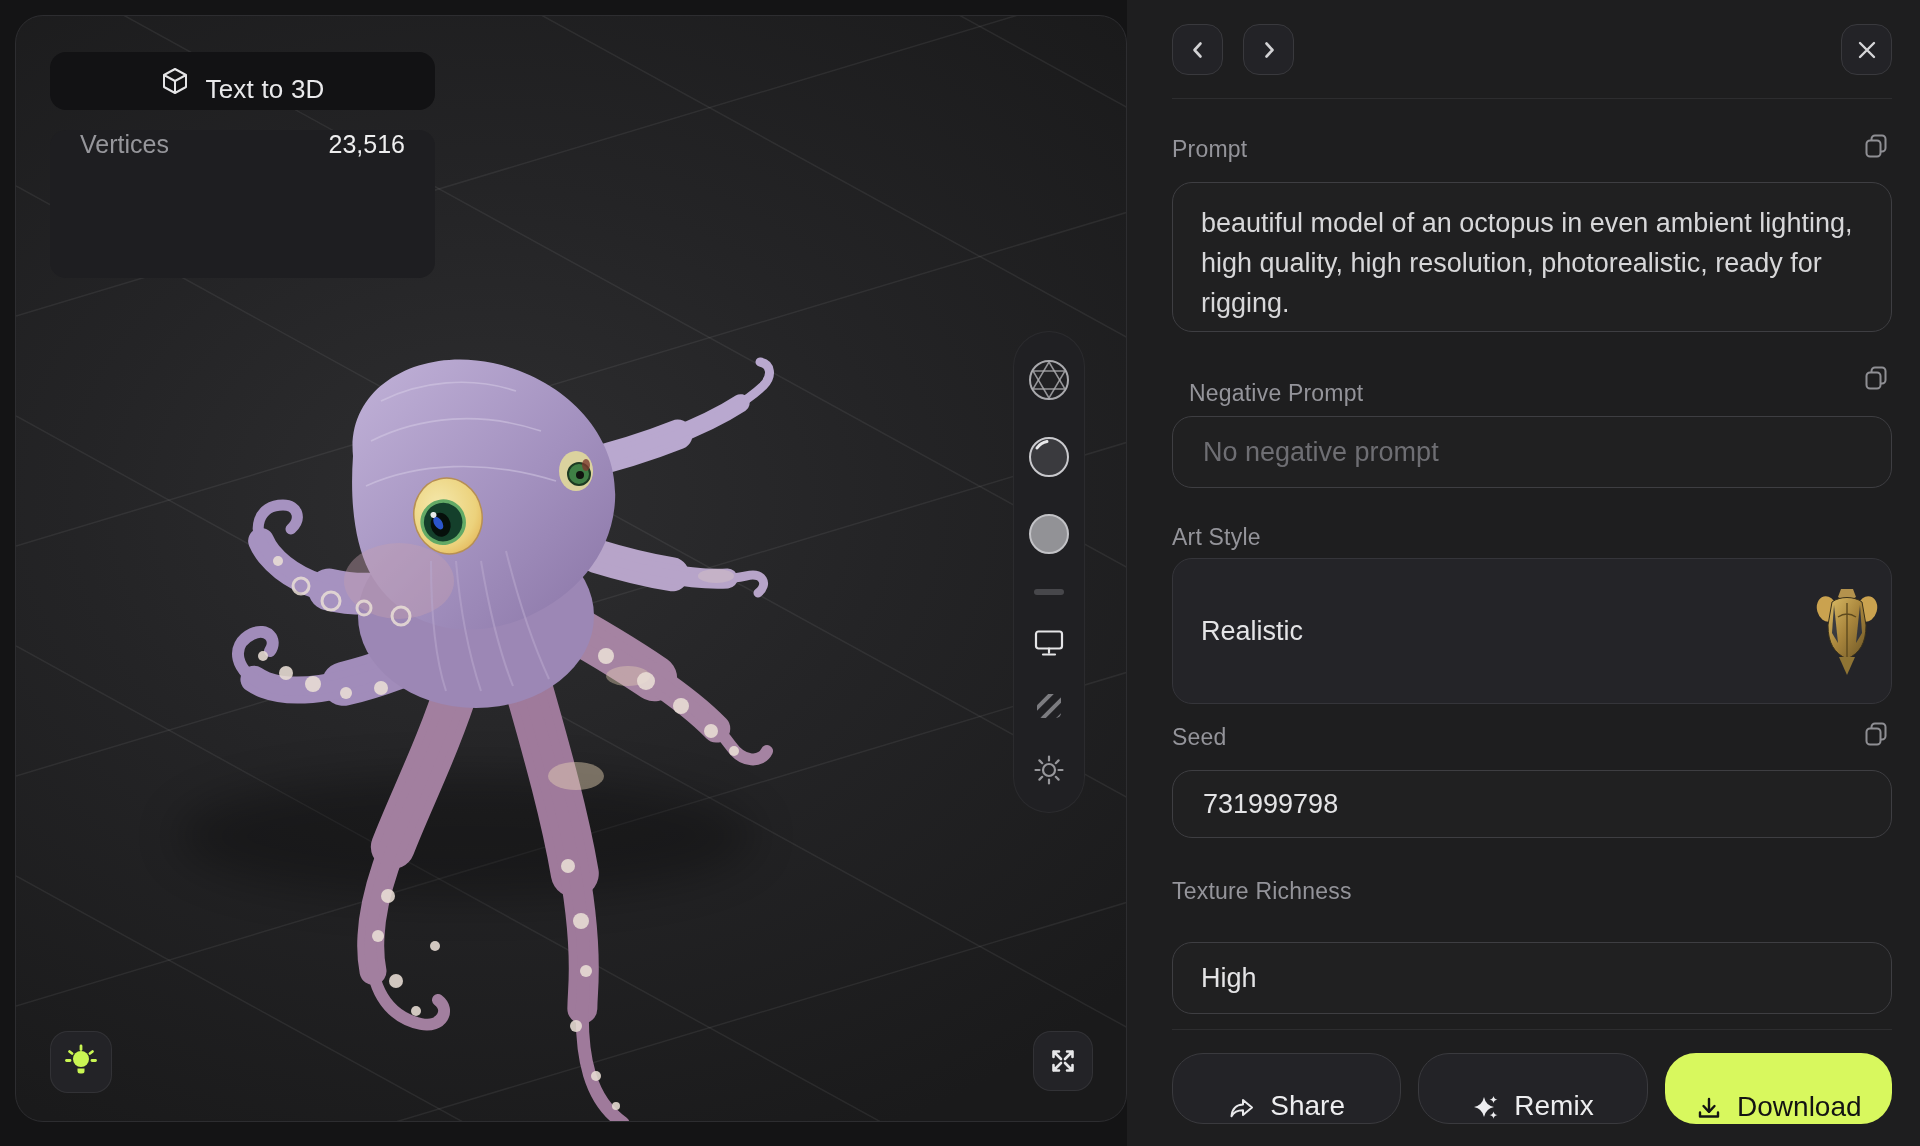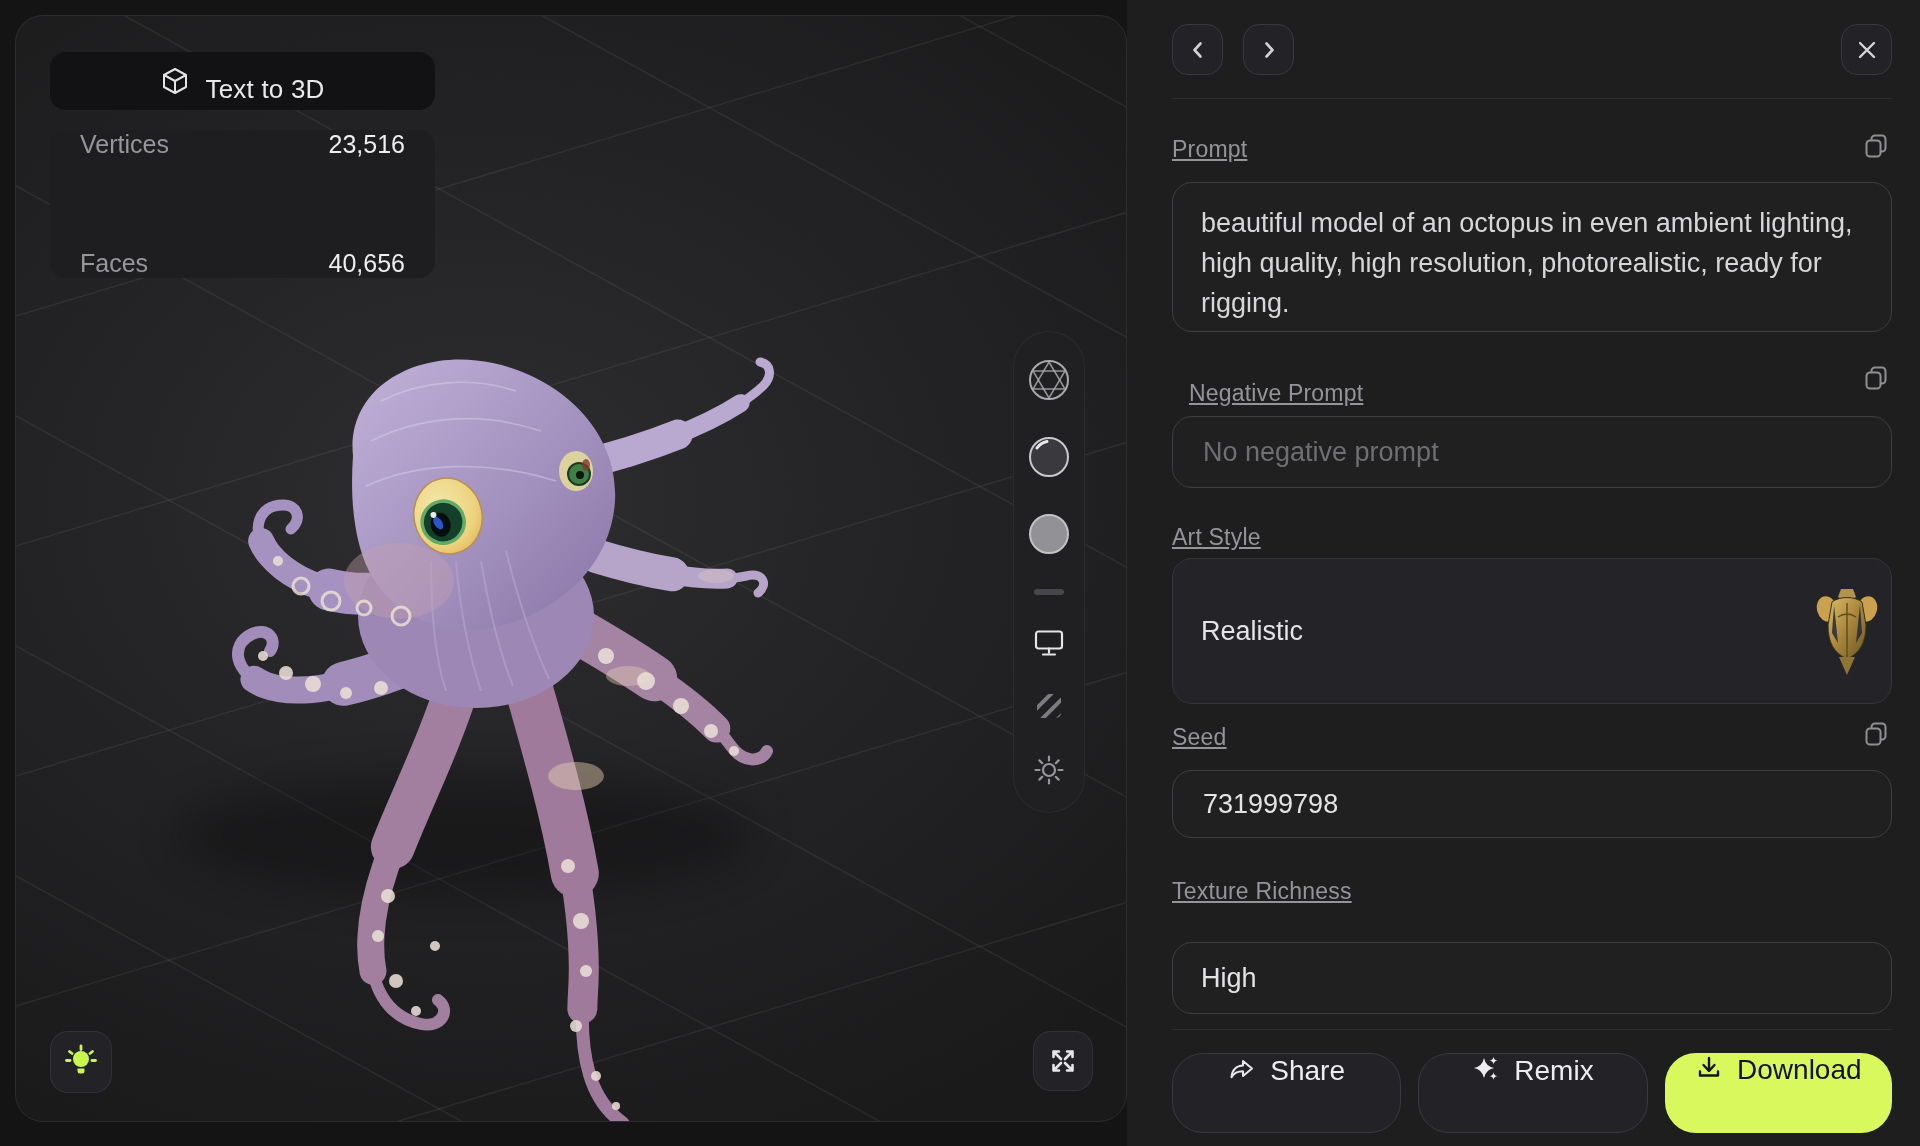--- a/index.html
+++ b/index.html
@@ -34,38 +34,38 @@
     cursor:pointer;padding:0;line-height:0;}
   .bulb-btn{left:34px;bottom:28px;}
   .expand-btn{right:33px;bottom:30px;width:60px;height:60px;}
 
   
   #panel{position:absolute;left:1127px;top:0;width:793px;height:1146px;background:#1e1e1f;}
   #panel .abs{position:absolute;}
   .navbtn{width:51px;height:51px;border-radius:16px;background:#232327;border:1.5px solid #39393d;
     display:flex;align-items:center;justify-content:center;cursor:pointer;padding:0;line-height:0;}
   .hdiv{position:absolute;left:45px;right:28px;height:1px;background:#2d2d2f;}
-  .flabel{font-size:23px;color:#94949a;letter-spacing:.2px;text-decoration:underline;}
+  .flabel{font-size:23px;color:#94949a;letter-spacing:.2px;}
   .copy-btn{background:none;border:none;padding:0;cursor:pointer;line-height:0;}
   .fbox{position:absolute;left:45px;right:28px;border-radius:20px;border:1.5px solid #3e3e42;
     background:rgba(255,255,255,0.012);display:flex;align-items:center;padding:0 28px;}
   .fbox .boxval{font-size:27px;color:#e4e4e6;}
   .prompt-box{top:182px;height:150px;align-items:flex-start;padding-top:20px;}
   .prompt-box .ptext{font-size:27px;line-height:40px;color:#d7d7d9;}
   .placeholder-input{width:100%;background:transparent;border:none;outline:none;
     font-family:inherit;font-size:27px;color:#e4e4e6;}
   .placeholder-input::placeholder{color:#6e6e73;}
   .art-box{top:558px;height:146px;background:#242428;border-color:#35353a;
     justify-content:space-between;padding-right:11px;cursor:pointer;}
   .select-box{cursor:pointer;margin-top:18px;}
   .thumb{width:66px;height:96px;border-radius:8px;overflow:hidden;}
 
   .actions{position:absolute;left:45px;right:28px;top:1053px;height:62px;display:flex;gap:17px;}
-  .action{flex:1;height:80px;border-radius:31px;background:#232327;border:1.5px solid #3a3a3e;
-    display:flex;align-items:flex-start;justify-content:center;gap:14px;cursor:pointer;
+  .action{flex:1;height:71px;border-radius:31px;background:#232327;border:1.5px solid #3a3a3e;
+    display:flex;align-items:flex-end;justify-content:center;gap:14px;cursor:pointer;
     font-family:inherit;font-size:28px;color:#ededef;}
   .action.accent{background:#d8f85e;border:none;color:#131313;font-weight:500;}
 </style>
 </head>
 <body>
 
 <div id="app">
 
   <div id="stage">
 
@@ -223,24 +223,20 @@
           <path d="M15 15 V27"></path>
       </svg>
       <span>Text to 3D</span>
     </div>
 
     <div class="stats">
       <div class="row">
         <span class="lab">Vertices</span>
         <span class="val">23,516</span>
       </div>
-      <div class="row">
-        <span class="lab">Faces</span>
-        <span class="val">40,656</span>
-      </div>
     </div>
 
     <div class="vtoolbar">
       <button title="">
         <svg width="44" height="44" viewBox="0 0 44 44" fill="none" stroke="#a9a9ad" stroke-width="2">
           <circle cx="22" cy="22" r="19"></circle>
           <path d="M22 4 L38 31 L6 31 Z" stroke-width="1.5" opacity=".85"></path>
           <path d="M22 40 L6 13 L38 13 Z" stroke-width="1.5" opacity=".85"></path>
         </svg>
       </button>

